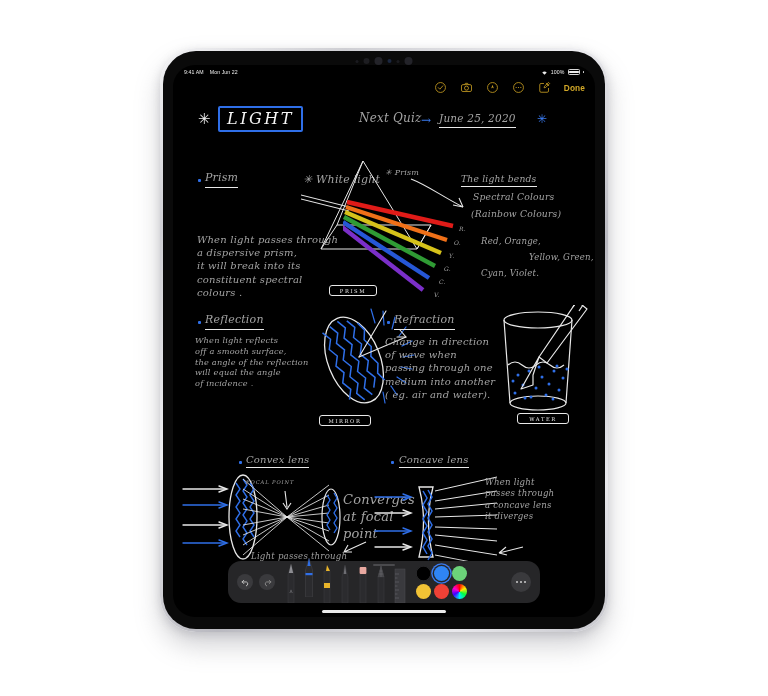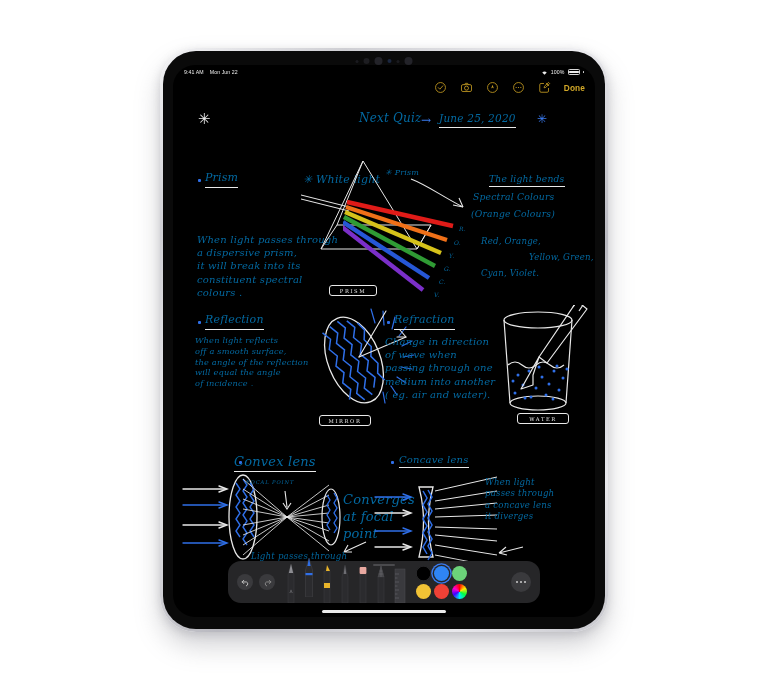--- a/index.html
+++ b/index.html
@@ -62,21 +62,21 @@
     position: absolute; top: 16px; right: 10px;
     display: flex; align-items: center; gap: 13px;
     color: #c59b21;
   }
   .tb-icon { width: 13px; height: 13px; display: block; }
   .tb-icon svg { display: block; width: 13px; height: 13px; }
   .done { font-size: 8.3px; font-weight: bold; color: #d2a828; letter-spacing: .1px; }
 
   
   .canvas { position: absolute; left:0; top:30px; right:0; bottom:0; }
-  .hw    { position: absolute; color: #0369a1; font-family: "DejaVu Serif", serif; font-style: italic; line-height: 1.32; letter-spacing: .2px;}
+  .hw    { position: absolute; color: #a3a3a3; font-family: "DejaVu Serif", serif; font-style: italic; line-height: 1.32; letter-spacing: .2px;}
   .hw.blue { color: #3a7bf0; }
   .sq-label {
     position: absolute; border: 1.1px solid #e9e9e9; border-radius: 3px;
     color: #ededed; font-size: 5.2px; letter-spacing: 1.6px;
     font-family: "DejaVu Serif", serif; text-align:center;
     padding: 1.5px 0;
   }
   .bullet { position:absolute; width:3px; height:3px; background:#2f6fe8; border-radius:1px; }
   .ul { border-bottom: 1px solid #eaeaea; padding-bottom: 1px; text-align: right; }
 
@@ -190,20 +190,23 @@
               <path d="M16.2 10.8 V15.3 A2 2 0 0 1 14.2 17.3 H4.7 A2 2 0 0 1 2.7 15.3 V5.8 A2 2 0 0 1 4.7 3.8 H9.2"></path>
               <path d="M12.2 3.2 L16.9 7.6 M16.2 2.2 L17.9 3.9 L11.9 9.9 L9.4 10.5 L10 8.1 Z"></path>
             </svg>
           </span>
           <span class="done">Done</span>
         </div>
 
         <div class="canvas">
 
           <span class="star" style="left:25px; top:16px;">✳</span>
+          <div class="title-box" style="left:45px; top:11px;">
+            <span class="title-text">LIGHT</span>
+          </div>
           <span class="hw" style="left:186px; top:16px; font-size:12px;">Next Quiz</span>
           <span class="hw blue" style="left:248px; top:18px; font-size:12px;">→</span>
           <span class="hw ul" style="left:266px; top:17px; font-size:10.5px;">June 25, 2020</span>
           <span class="star blue" style="left:364px; top:18px; font-size:12px;">✳</span>
 
           <span class="bullet" style="left:25px; top:84px;"></span>
           <span class="hw ul" style="left:32px; top:76px; font-size:11px;">Prism</span>
           <span class="hw" style="left:130px; top:78px; font-size:11px;text-align:center;">✳ White light</span>
           <span class="hw" style="left:24px; top:114px; font-size:10px; white-space:pre; width:140px;margin-top:24px;">When light passes through
 a dispersive prism,
@@ -241,23 +244,23 @@
           <span class="hw" style="left:261px; top:196px; font-size:6px;">V.</span>
 
           <span class="hw" style="left:212px; top:73px; font-size:8px;">✳ Prism</span>
           <svg style="position:absolute; left:236px; top:82px;" width="62" height="40" viewBox="0 0 62 40">
             <path d="M2 2 C18 8 34 20 54 30" stroke="#e6e6e6" stroke-width="1.1" fill="none"></path>
             <path d="M54 30 L44 28 M54 30 L50 21" stroke="#e6e6e6" stroke-width="1.1" fill="none"></path>
           </svg>
 
           <div class="sq-label" style="left:156px; top:190px; width:48px;">PRISM</div>
 
-          <span class="hw ul" style="left:316px; top:78px; font-size:9.2px;">The light bends</span>
+          <span class="hw ul" style="left:288px; top:78px; font-size:9.2px;">The light bends</span>
           <span class="hw" style="left:300px; top:96px; font-size:9.2px;">Spectral Colours</span>
-          <span class="hw" style="left:298px; top:113px; font-size:9.2px;">(Orange Colours)</span>
+          <span class="hw" style="left:298px; top:113px; font-size:9.2px;">(Rainbow Colours)</span>
           <span class="hw" style="left:308px; top:141px; font-size:8.6px;">Red, Orange,</span>
           <span class="hw" style="left:308px; top:157px; font-size:8.6px;margin-left:48px;">Yellow, Green,</span>
           <span class="hw" style="left:308px; top:173px; font-size:8.6px;">Cyan, Violet.</span>
 
           <span class="bullet" style="left:25px; top:226px;"></span>
           <span class="hw ul" style="left:32px; top:218px; font-size:11px;">Reflection</span>
           <span class="hw" style="left:22px; top:240px; font-size:8.2px; white-space:pre;">When light reflects
 off a smooth surface,
 the angle of the reflection
 will equal the angle
@@ -329,21 +332,21 @@
             </g>
             <g stroke="#e8e8e8" stroke-width="1.2" fill="none" stroke-linejoin="round">
               <path d="M88 -4 L98 4 L58 58 L50 52 Z"></path>
               <path d="M50 52 L32 84 L44 80 L44 70 Z"></path>
               <path d="M88 -4 L84 2 M94 0 L90 6"></path>
             </g>
           </svg>
           <div class="sq-label" style="left:344px; top:318px; width:52px;">WATER</div>
 
           <span class="bullet" style="left:66px; top:366px;"></span>
-          <span class="hw ul" style="left:61px; top:358px; font-size:13px;">Convex lens</span>
+          <span class="hw ul" style="left:73px; top:358px; font-size:10px;">Convex lens</span>
 
           <svg style="position:absolute; left:8px; top:378px;" width="180" height="96" viewBox="0 0 180 96">
             <g stroke-width="1.4" fill="none" stroke-linecap="round">
               <path d="M2 16 H44" stroke="#e8e8e8"></path>
                 <path d="M38 13 L46 16 L38 19" stroke="#e8e8e8"></path>
               <path d="M2 32 H44" stroke="#2f6fe8"></path>
                 <path d="M38 29 L46 32 L38 35" stroke="#2f6fe8"></path>
               <path d="M2 52 H44" stroke="#e8e8e8"></path>
                 <path d="M38 49 L46 52 L38 55" stroke="#e8e8e8"></path>
               <path d="M2 70 H44" stroke="#2f6fe8"></path>

